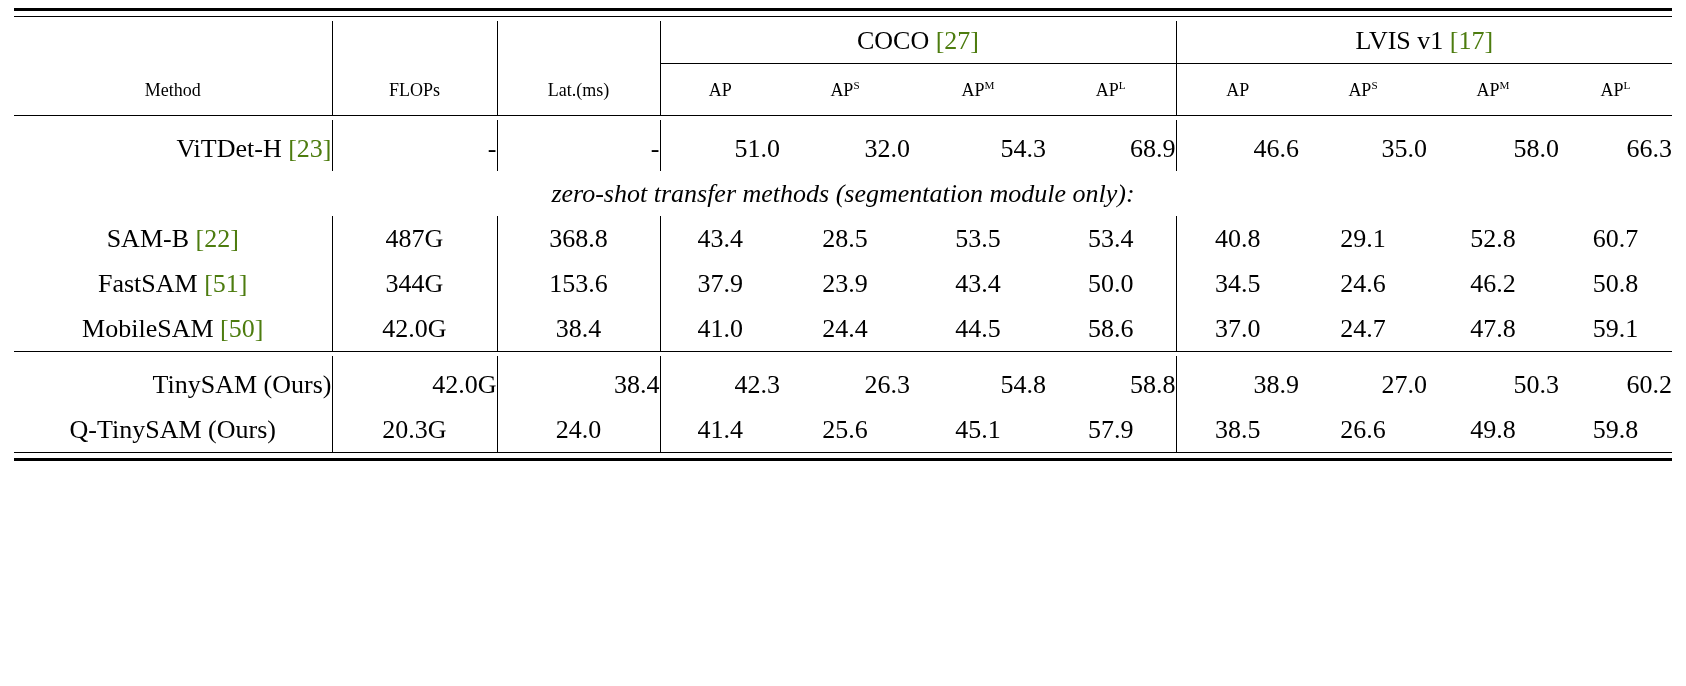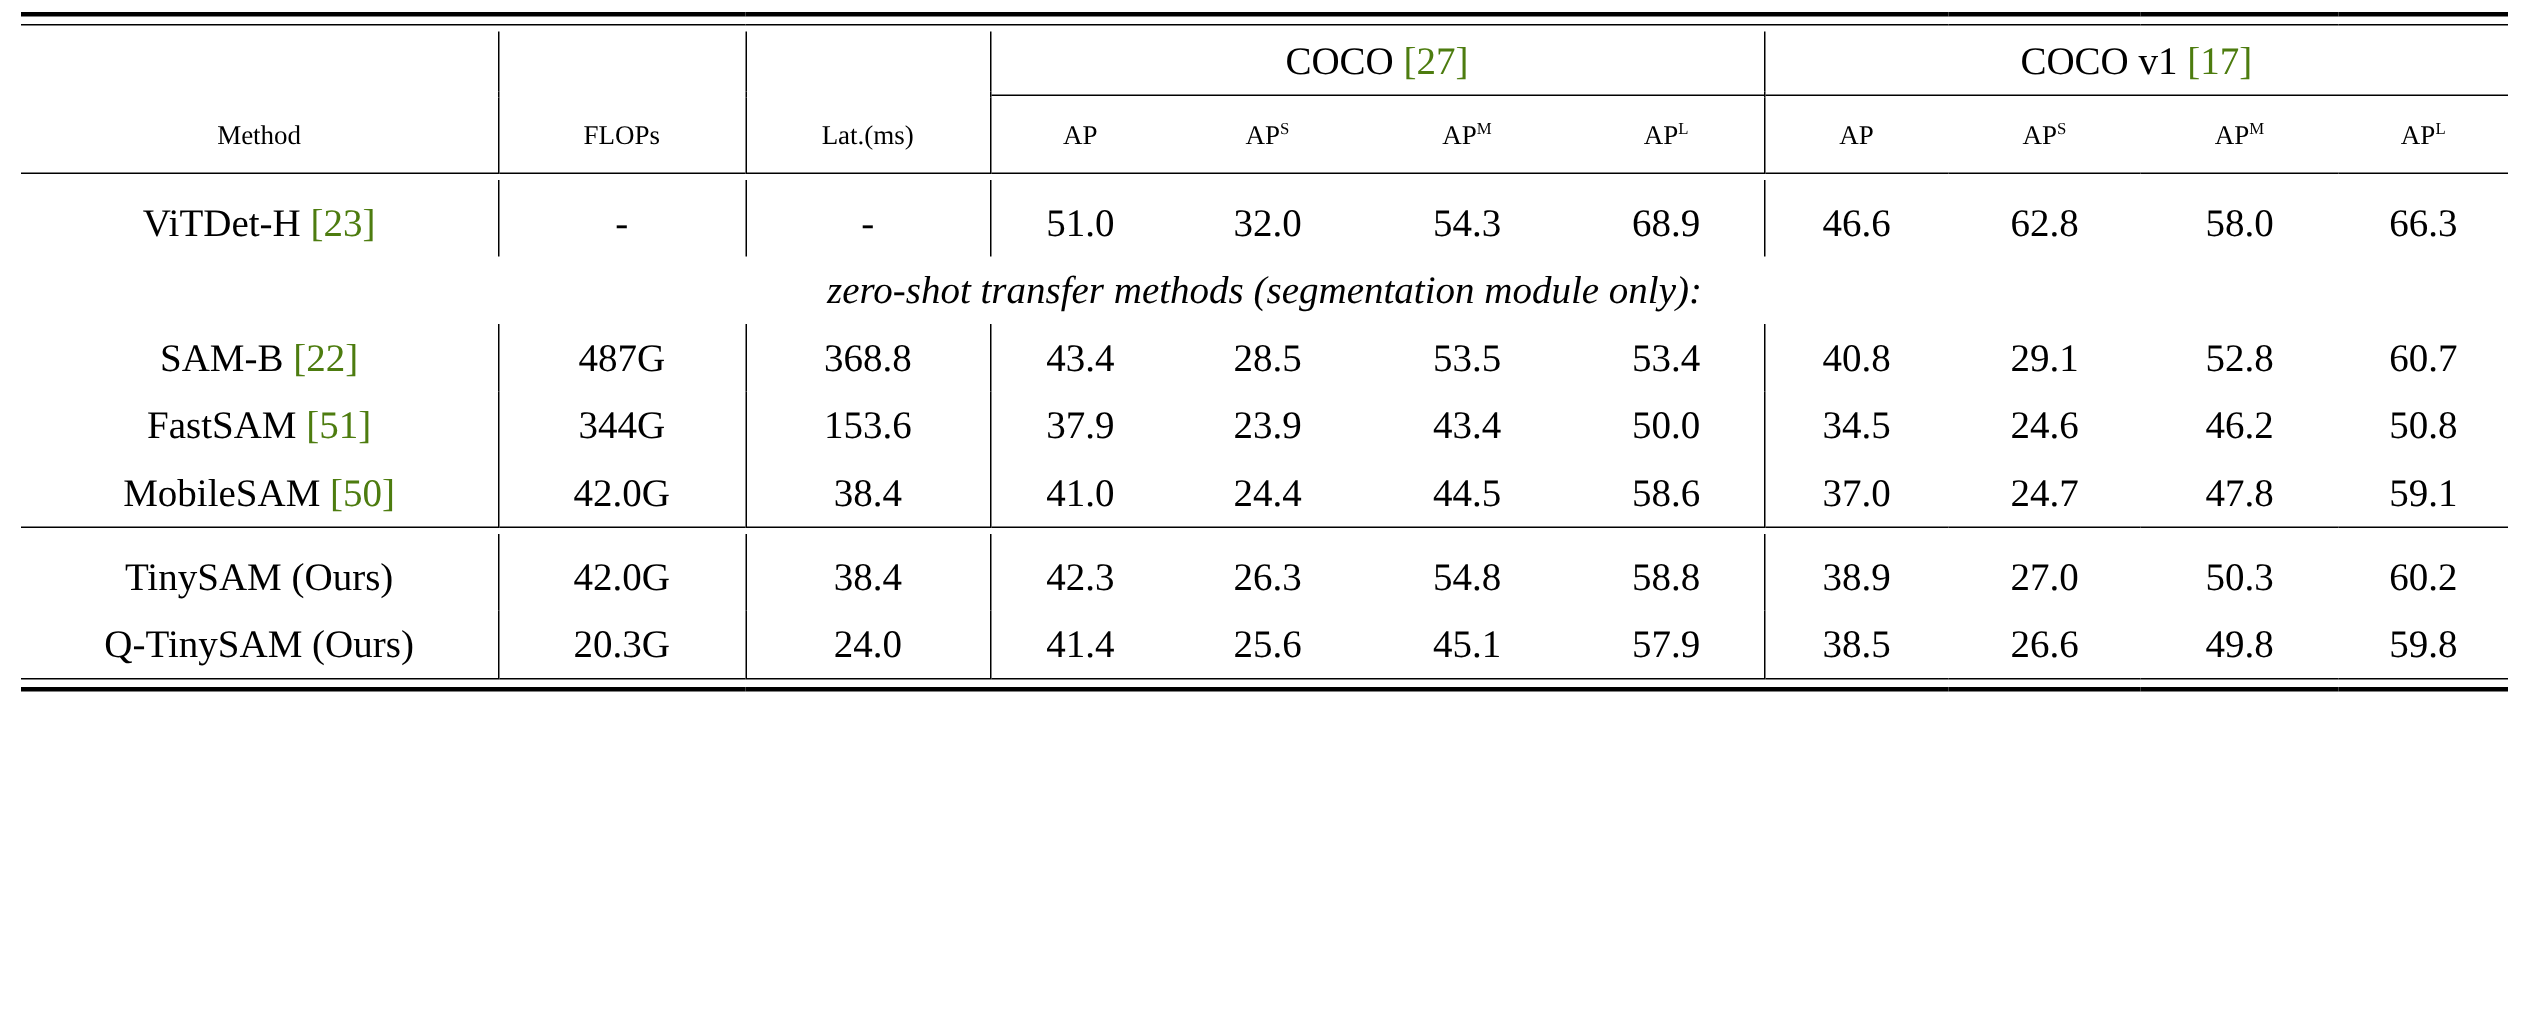--- a/index.html
+++ b/index.html
@@ -64,21 +64,21 @@
     width: 100%;
     height: 0;
   }
 
   
   .vsep-left { border-left: 1.4px solid #000; }
 
   .hdr-row td { height: 50px; font-size: 18px; }
   .grp-row td { height: 40px; font-size: 26px; }
   .data-row td { height: 45px; font-size: 26px; }
-  .data-row.first-data td { padding-top: 6px; }
+  .data-row.first-data td { padding-top: 6px; text-align: right; }
 
   td.method-cell {
     text-align: left;
     padding-left: 22px;
   }
   .bold { font-weight: bold; }
   .cite {
     color: #4d7c0f;
   }
   sup {
@@ -124,21 +124,21 @@
 
       <tr class="grp-row">
         <td></td>
         <td class="vsep-left"></td>
         <td class="vsep-left"></td>
         <td class="vsep-left grp-label" colspan="4">
           <span>COCO</span>
           <span class="cite">[27]</span>
         </td>
         <td class="vsep-left grp-label" colspan="4">
-          <span>COCO v1</span>
+          <span>LVIS v1</span>
           <span class="cite">[17]</span>
         </td>
       </tr>
 
       <tr>
         <td class="group-rule-cell"></td>
         <td class="group-rule-cell vsep-left"></td>
         <td class="group-rule-cell vsep-left"></td>
         <td class="group-rule-cell vsep-left" colspan="4">
             <span class="group-rule-line"></span>
@@ -171,21 +171,21 @@
           <span>ViTDet-H</span>
           <span class="cite">[23]</span>
         </td>
         <td class="vsep-left">-</td>
         <td class="vsep-left">-</td>
         <td class="vsep-left">51.0</td>
         <td>32.0</td>
         <td>54.3</td>
         <td>68.9</td>
         <td class="vsep-left">46.6</td>
-        <td>62.8</td>
+        <td>35.0</td>
         <td>58.0</td>
         <td>66.3</td>
       </tr>
 
       <tr class="data-row">
         <td class="italic-note" colspan="11">zero-shot transfer methods (segmentation module only):</td>
       </tr>
 
 
 

